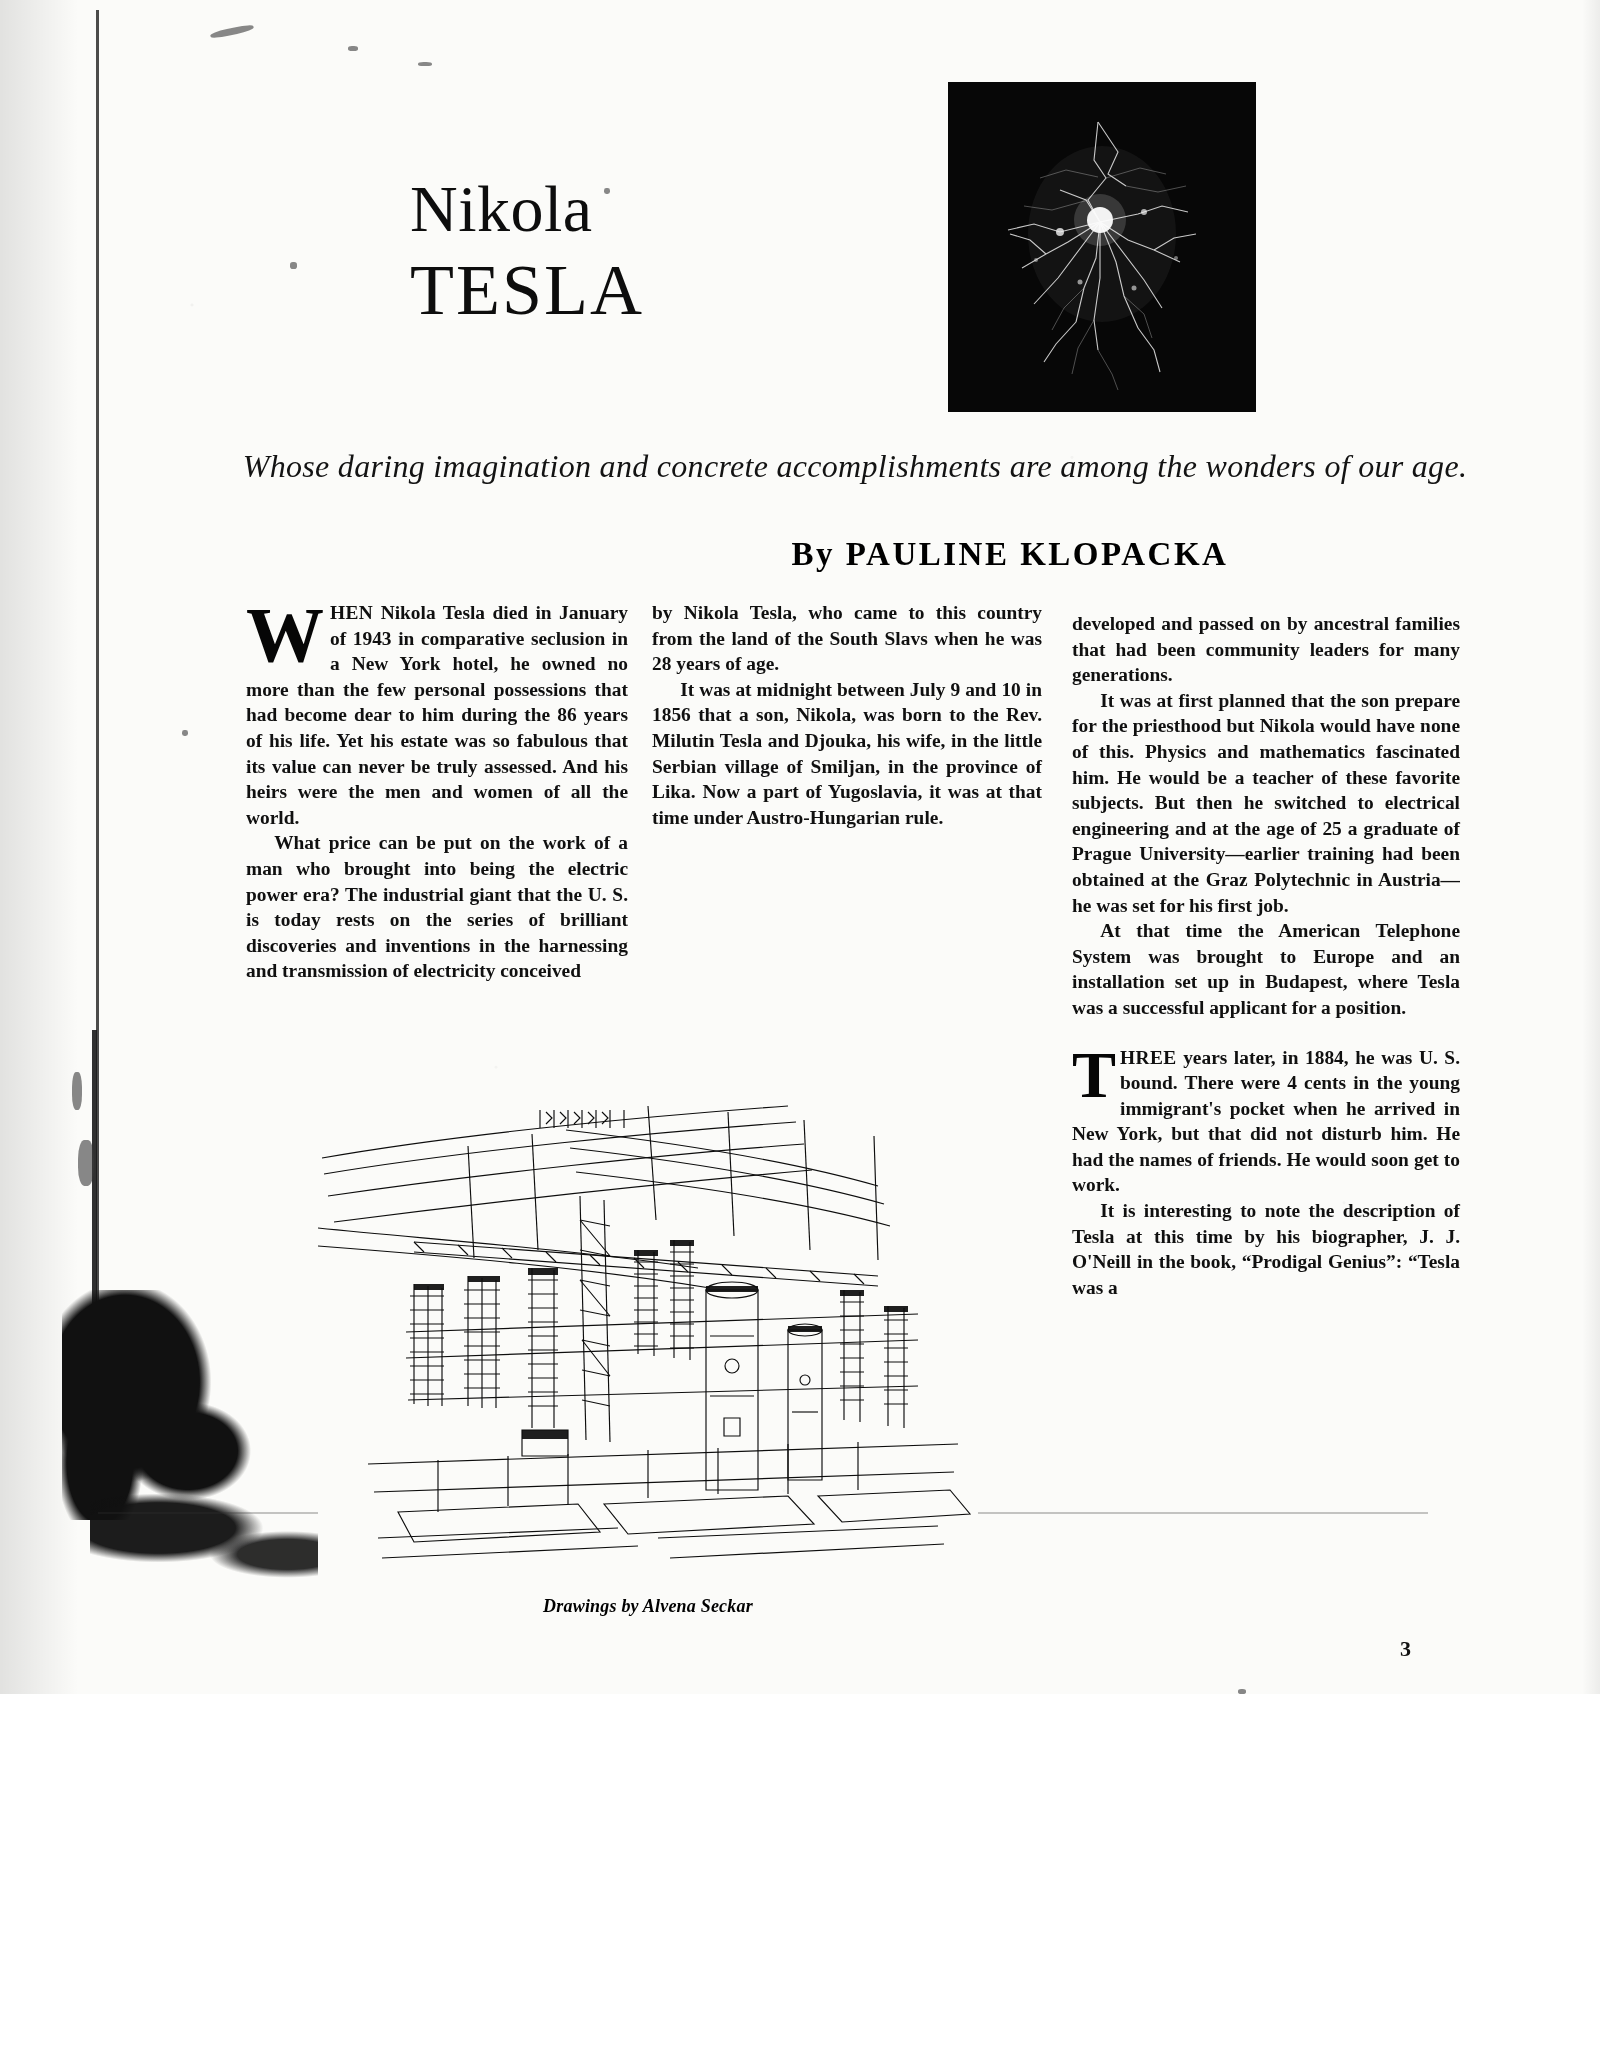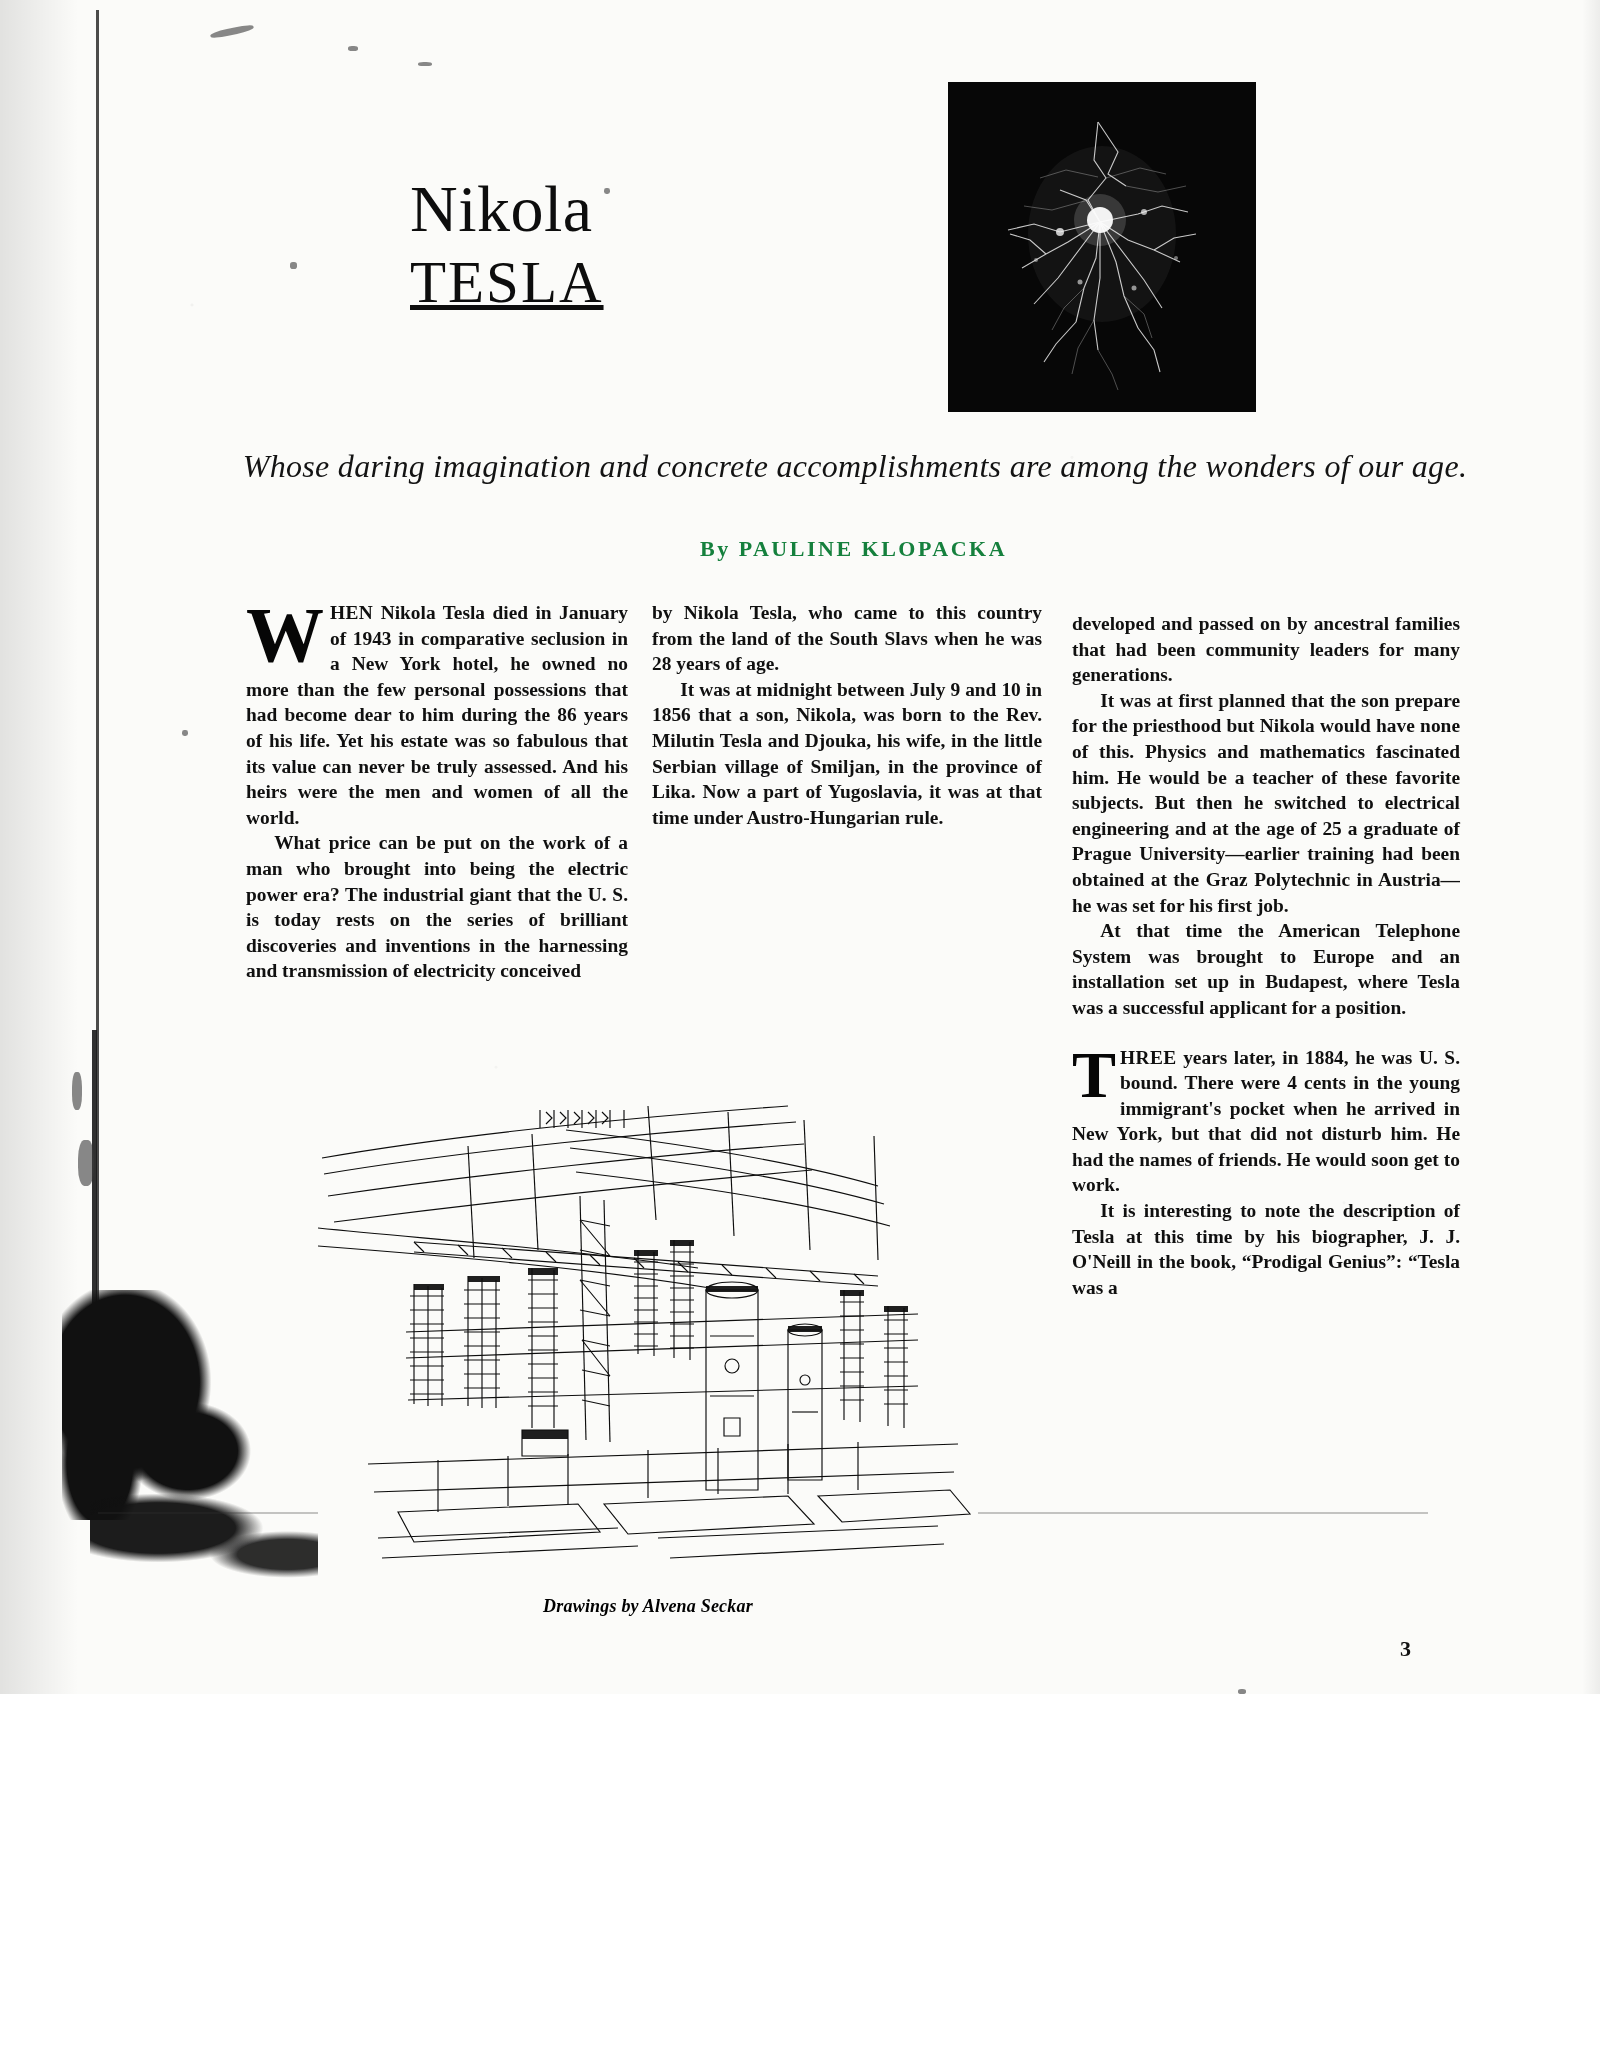--- a/index.html
+++ b/index.html
@@ -116,23 +116,22 @@
     width: 520px;
   }
   .title-line {
     font-family: "Liberation Serif", "DejaVu Serif", serif;
     font-size: 66px;
     line-height: 1.18;
     letter-spacing: .5px;
     color: #0d0d0d;
   }
   .title-line.second {
-    font-size: 59px;
+    font-size: 72px;
     letter-spacing: 2px;
-    text-decoration: underline;
   }
 
   .hero-photo {
     position: absolute;
     left: 948px;
     top: 82px;
     width: 308px;
     height: 330px;
     background: #060606;
     overflow: hidden;
@@ -148,24 +147,25 @@
     font-size: 32px;
     letter-spacing: .3px;
     color: #131313;
   }
 
   .byline {
     position: absolute;
     left: 700px;
     top: 536px;
     width: 620px;
+    text-align: center;
     font-weight: bold;
-    font-size: 22px;
+    font-size: 33px;
     letter-spacing: 2.5px;
-    color: #15803d;
+    color: #000000;
   }
 
   
   .col {
     position: absolute;
     top: 600px;
     width: 380px;
     font-size: 19.4px;
     line-height: 25.6px;
     text-align: justify;

